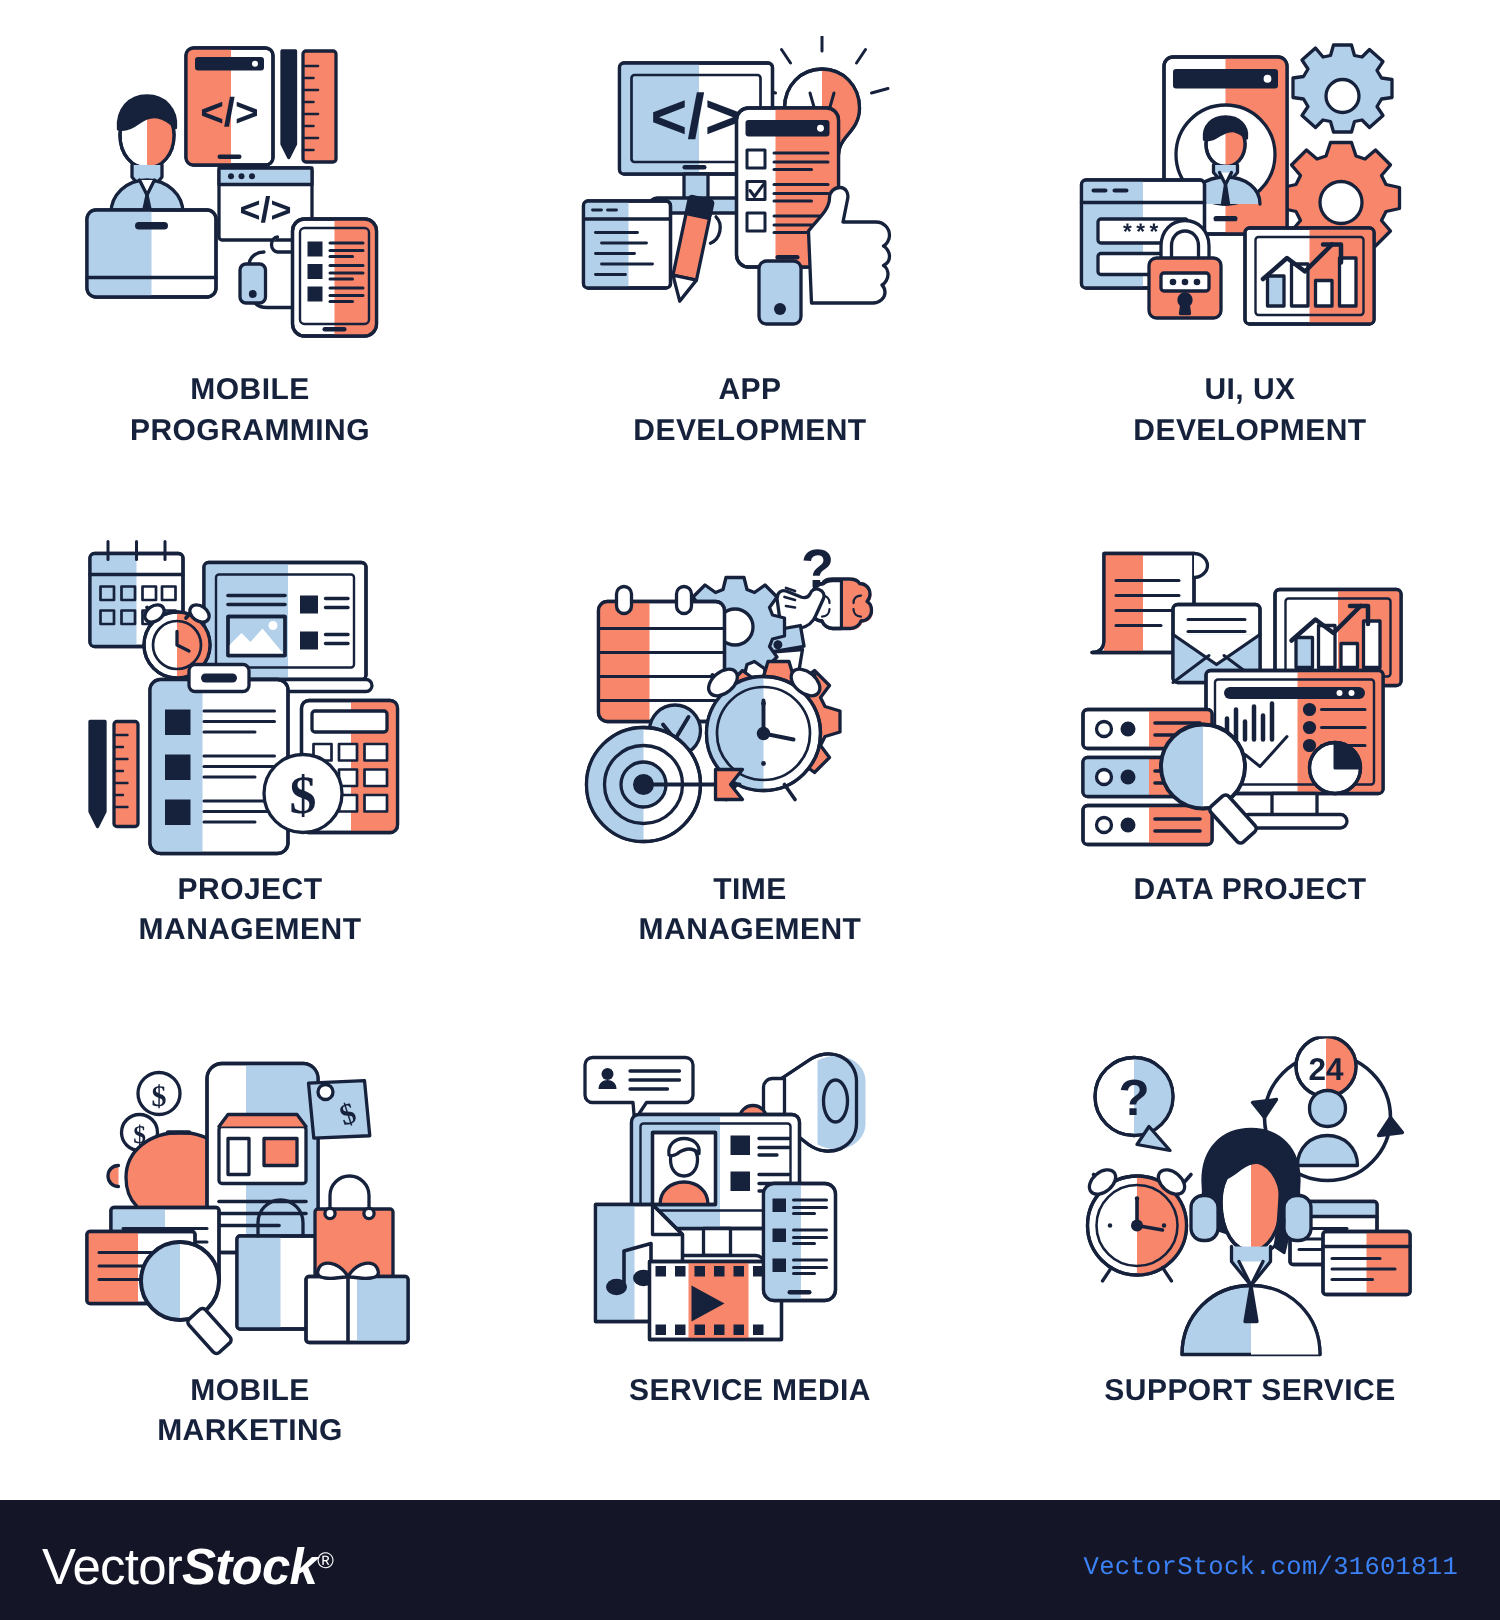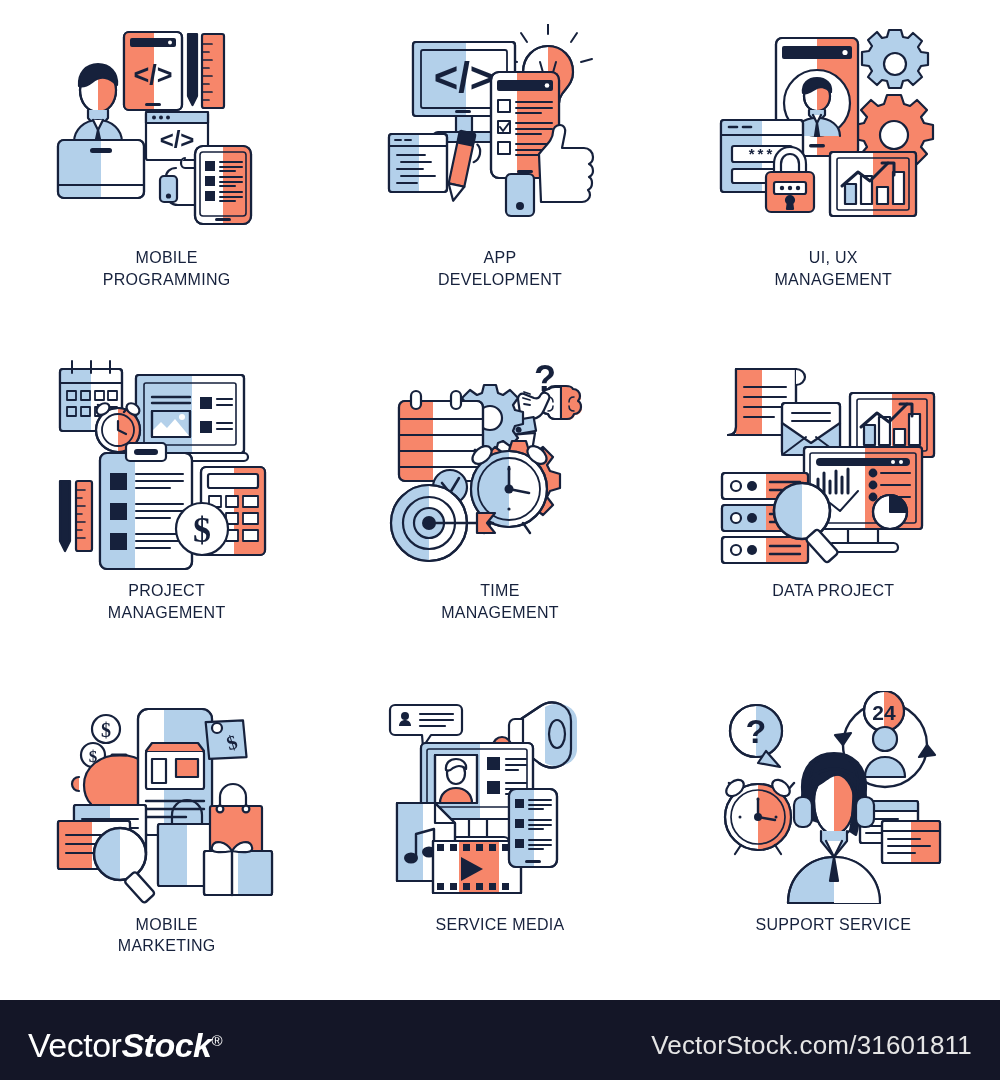--- a/index.html
+++ b/index.html
@@ -22,22 +22,22 @@
     position: relative;
     display: flex; flex-direction: column;
     align-items: center; justify-content: flex-start;
     padding-top: 24px;
   }
   .art { width: 230px; height: 215px; display:block; }
   .label {
     margin-top: 8px;
     text-align: center;
     color: #16213c;
-    font-weight: normal;
-    font-size: 16px;
+    font-weight: bold;
+    font-size: 20px;
     line-height: 1.35;
     letter-spacing: .3px;
     white-space: pre-line;
   }
 
   .footer {
     position: absolute; left: 0; top: 1000px;
     width: 1000px; height: 91px;
     background: #141627;
     display: flex; align-items: center; justify-content: space-between;
@@ -45,21 +45,21 @@
   }
   .brand {
     color: #ffffff;
     font-size: 34px;
     letter-spacing: -0.5px;
     display: flex; align-items: baseline;
   }
   .brand .b1 { font-weight: 300; }
   .brand .b2 { font-weight: 700; font-style: italic; }
   .brand .reg { font-size: 15px; vertical-align: super; position: relative; top: -11px; font-weight: 400; }
-  .wmurl { color: #e5e5e5; font-size: 26px; letter-spacing: .2px; }
+  .wmurl { color: #3b82f6; font-size: 17px; letter-spacing: .2px; font-family: Liberation Mono, monospace; }
 </style>
 </head>
 <body>
 
 <div id="sheet">
 
   <div class="grid">
 
     <div class="cell">
       <svg class="art" viewBox="0 0 230 215">
@@ -270,21 +270,21 @@
           <rect x="119" y="134" width="72" height="52" rx="2" fill="none" stroke-width="1.6"></rect>
           <rect x="127" y="160" width="11" height="20" fill="#b3d0ea"></rect>
           <rect x="143" y="152" width="11" height="28" fill="#fff"></rect>
           <rect x="159" y="163" width="11" height="17" fill="#fff"></rect>
           <rect x="175" y="148" width="11" height="32" fill="#fff"></rect>
           <path d="M124 162l16-14 12 9 18-18" stroke-width="3" fill="none"></path>
           <path d="M164 139h12v12" stroke-width="3" fill="none"></path>
         </g>
       </svg>
       <div class="label">UI, UX
-MANAGEMENT</div>
+DEVELOPMENT</div>
     </div>
 
     <div class="cell">
       <svg class="art" viewBox="0 0 230 215">
         <g fill="none" stroke="#16213c" stroke-width="2.2" stroke-linejoin="round" stroke-linecap="round">
 
           <rect x="8" y="12" width="62" height="62" rx="3" fill="#fff"></rect>
           <path d="M8 15a3 3 0 013-3h28v62H11a3 3 0 01-3-3z" fill="#b3d0ea" stroke="none"></path>
           <rect x="8" y="12" width="62" height="62" rx="3" fill="none"></rect>
           <line x1="8" y1="26" x2="70" y2="26"></line>

